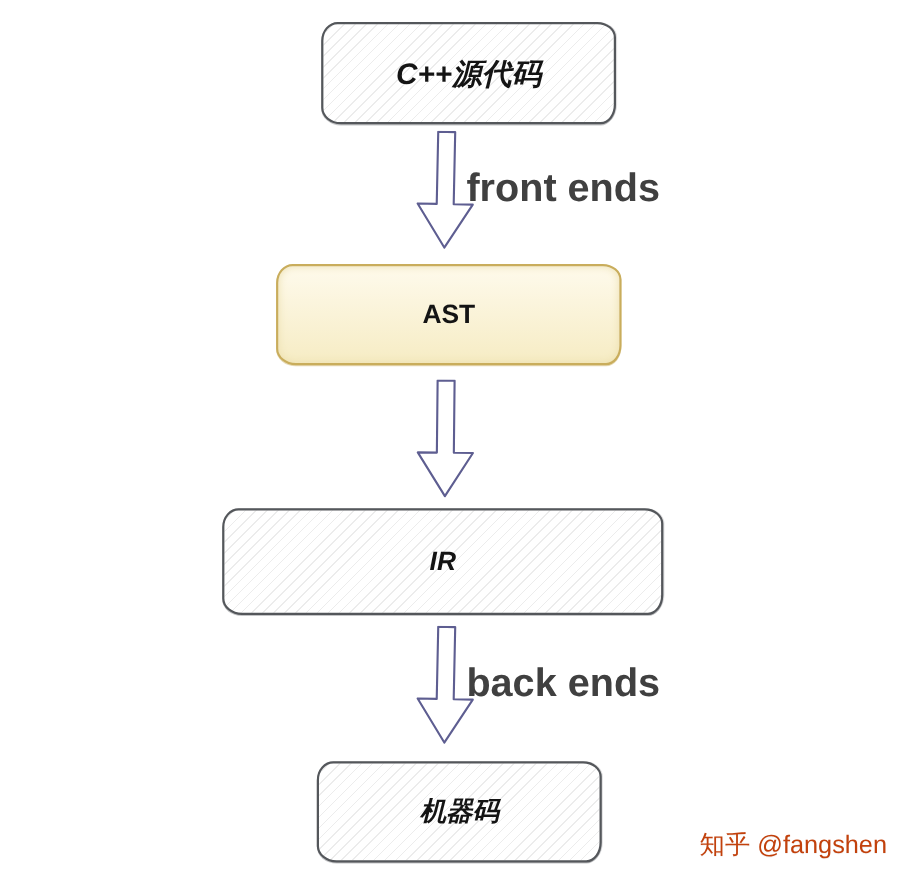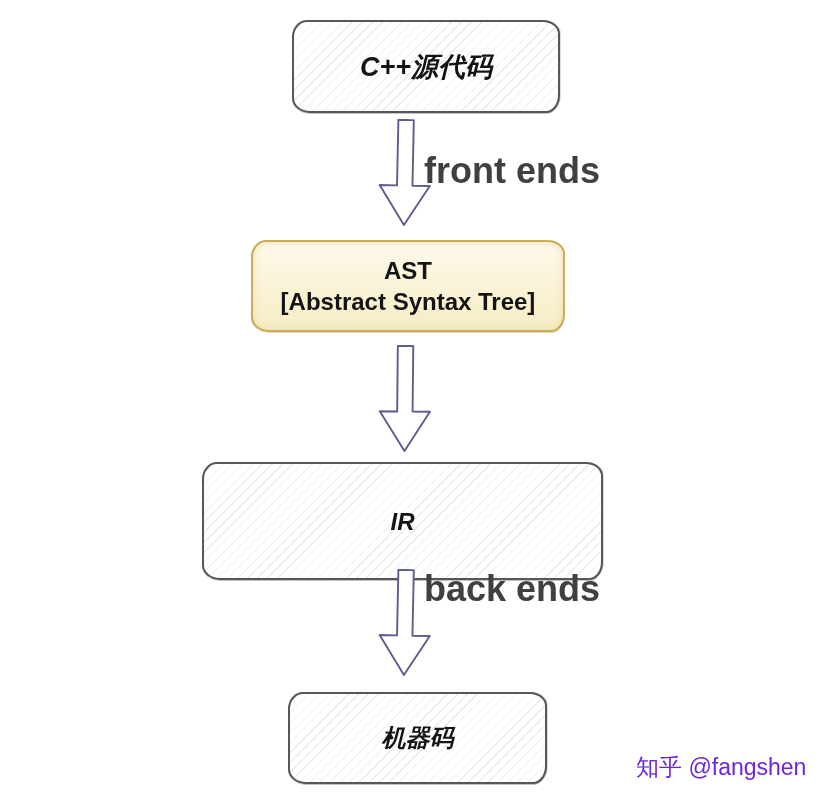--- a/index.html
+++ b/index.html
@@ -32,21 +32,21 @@
   .italic .node-line { font-style: italic; }
 
   .node-cpp   { left: 292px; top: 20px;  width: 268px; height: 93px; font-size: 27px; font-weight: bold; }
   .node-ast   {
     left: 251px; top: 240px; width: 314px; height: 92px;
     font-size: 24px; font-weight: bold; line-height: 31px;
     background-image: linear-gradient(180deg, #fefaec 0%, #f6ecc4 100%);
     border: 2.5px solid #c9ad5c;
     box-shadow: inset 0 0 8px #ecdfae, 0 1px 0 rgba(201,173,92,0.45);
   }
-  .node-ir    { left: 202px; top: 462px; width: 401px; height: 118px; font-size: 24px; font-weight: bold; line-height: 31px; }
+  .node-ir    { left: 202px; top: 462px; width: 401px; height: 97px; font-size: 24px; font-weight: bold; line-height: 31px; }
   .node-mc    { left: 288px; top: 692px; width: 259px; height: 92px; font-size: 24px; font-weight: bold; line-height: 32px; }
 
   .arrow {
     position: absolute;
     width: 56px;
     height: 108px;
     left: 377px;
   }
   .arrow-1 { top: 119px; transform: rotate(1.2deg); }
   .arrow-2 { top: 345px; transform: rotate(0.6deg); }
@@ -54,49 +54,48 @@
 
   .edge-label {
     position: absolute;
     left: 424px;
     font-size: 36px;
     font-weight: bold;
     color: #404040;
     white-space: nowrap;
   }
   .edge-label-front { top: 150px; }
-  .edge-label-back  { top: 568px; }
+  .edge-label-back  { top: 600px; }
 
   .watermark {
     position: absolute;
     left: 636px;
     top: 752px;
     font-size: 23px;
-    color: #6d28d9;
+    color: #c2410c;
     text-shadow: 0 1px 0 #f5f5f5;
     white-space: nowrap;
   }
 </style>
 </head>
 <body>
 
 <div class="canvas">
 
   <div class="node node-cpp italic">
     <span class="node-line">C++源代码</span>
   </div>
 
   <svg class="arrow arrow-1" viewBox="0 0 56 112">
     <polygon points="20,1 36,1 36,69 54,69 28,110 2,69 20,69" fill="#ffffff" stroke="#5e5e91" stroke-width="2" stroke-linejoin="round"></polygon>
   </svg>
   <div class="edge-label edge-label-front">front ends</div>
 
   <div class="node node-ast">
     <span class="node-line">AST</span>
-    <span class="node-line">[Abstract Syntax Tree]</span>
   </div>
 
   <svg class="arrow arrow-2" viewBox="0 0 56 112">
     <polygon points="20,1 36,1 36,69 54,69 28,110 2,69 20,69" fill="#ffffff" stroke="#5e5e91" stroke-width="2" stroke-linejoin="round"></polygon>
   </svg>
 
   <div class="node node-ir italic">
     <span class="node-line">IR</span>
   </div>
 

